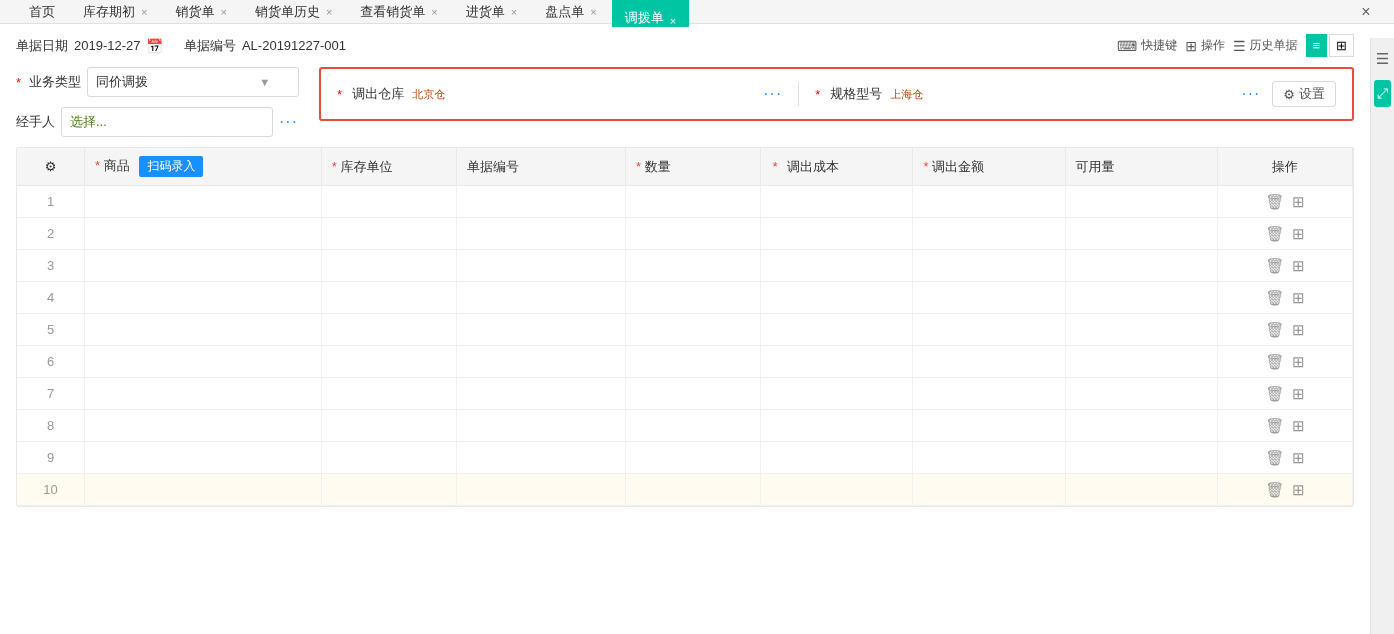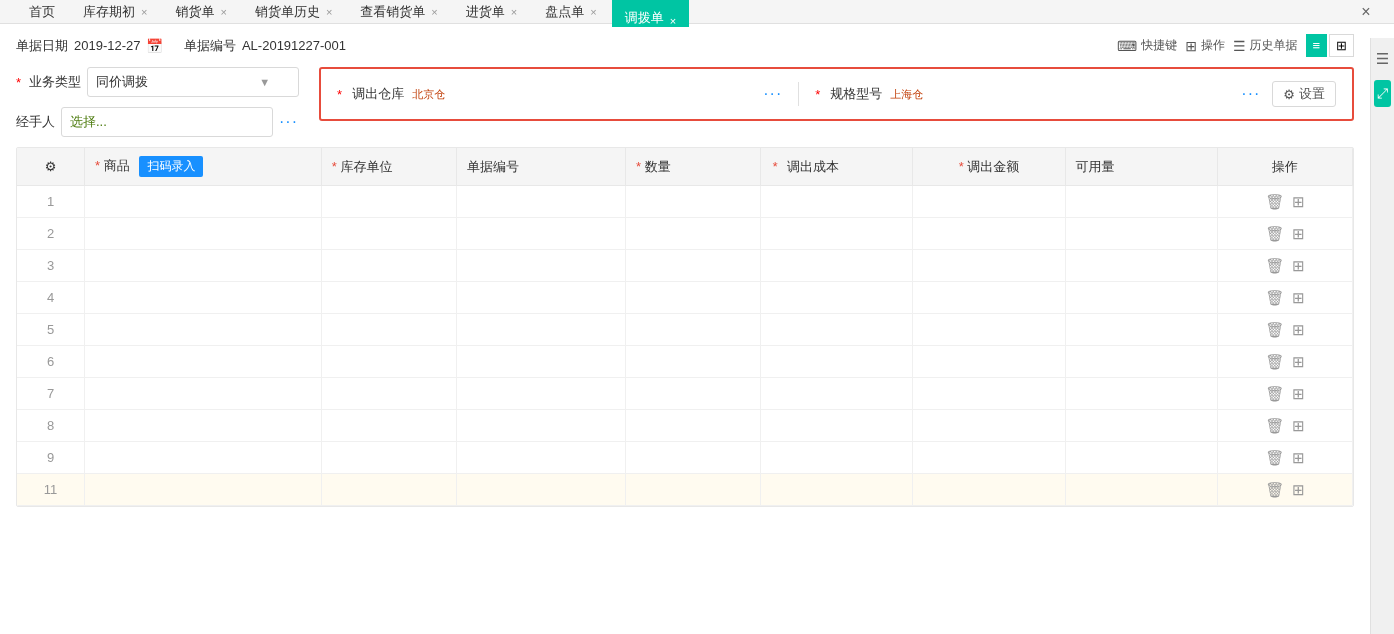--- a/index.html
+++ b/index.html
@@ -75,21 +75,21 @@
     }
     tbody tr { border-bottom: 1px solid #f0f0f0; }
     tbody tr:last-child { background: #fffbf0; }
     tbody td { padding: 6px 10px; font-size: 13px; border-right: 1px solid #f0f0f0; height: 32px; }
     .row-num { color: #999; text-align: center; width: 40px; }
     .col-product { width: 140px; }
     .col-unit { width: 80px; }
     .col-spec { width: 100px; }
     .col-qty { width: 80px; }
     .col-cost { width: 90px; font-family: Liberation Mono, monospace; }
-    .col-amount { width: 90px; text-align: center; }
+    .col-amount { width: 90px; }
     .col-avail { width: 90px; }
     .col-ops { width: 80px; text-align: center; }
     .op-icon { cursor: pointer; color: #999; font-size: 15px; margin: 0 2px; }
     .scan-btn {
       background: #1890ff; color: #fff; border: none; border-radius: 2px; padding: 2px 8px;
       font-size: 12px; cursor: pointer; margin-left: 6px;
     }
 
     
     .right-sidebar {
@@ -401,35 +401,35 @@
           <td></td>
           <td></td>
           <td></td>
           <td></td>
           <td></td>
           <td class="align-center">
             <span class="op-icon">🗑</span>
             <span class="op-icon">⊞</span>
           </td>
         </tr>
-
-        <tr>
-          <td class="row-num align-center">11</td>
-          <td></td>
-          <td></td>
-          <td></td>
-          <td></td>
-          <td></td>
-          <td></td>
-          <td></td>
-          <td class="align-center">
-            <span class="op-icon">🗑</span>
-            <span class="op-icon">⊞</span>
-          </td>
-        </tr>
+        <tr>
+          <td class="row-num align-center">10</td>
+          <td></td>
+          <td></td>
+          <td></td>
+          <td></td>
+          <td></td>
+          <td></td>
+          <td></td>
+          <td class="align-center">
+            <span class="op-icon">🗑</span>
+            <span class="op-icon">⊞</span>
+          </td>
+        </tr>
+
 
       </tbody>
     </table>
   </div>
 </div>
 
 <div class="right-sidebar">
   <div class="sidebar-icon">☰</div>
   <div class="sidebar-icon green-btn">⤢</div>
 </div>

